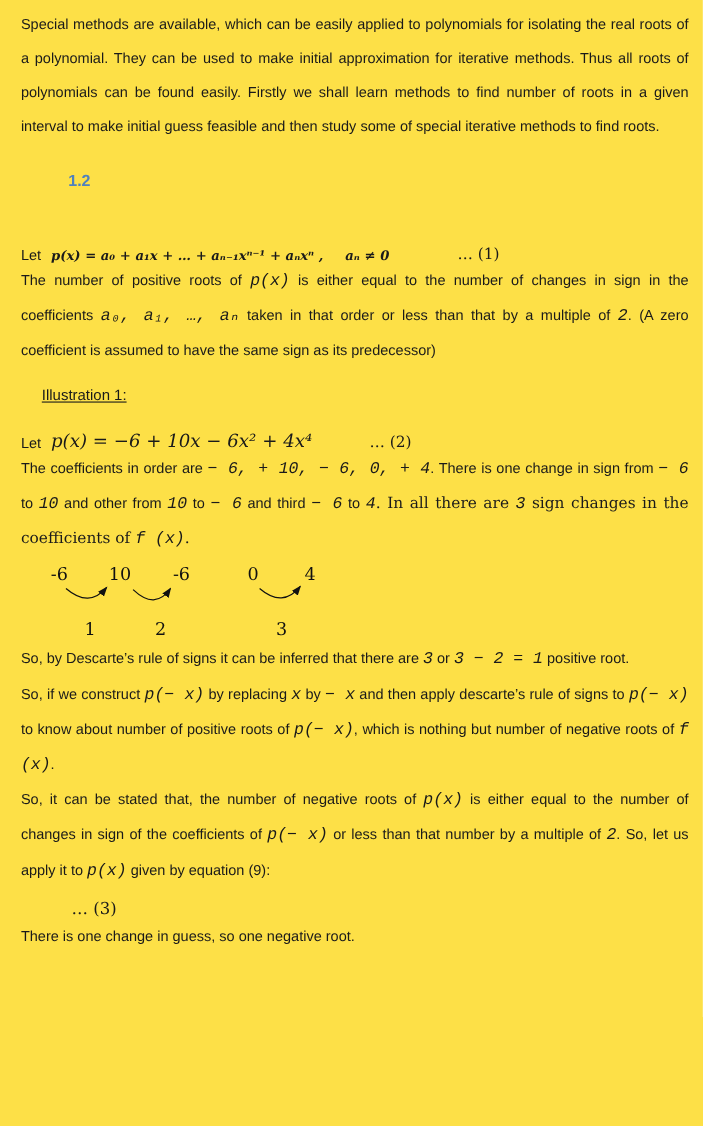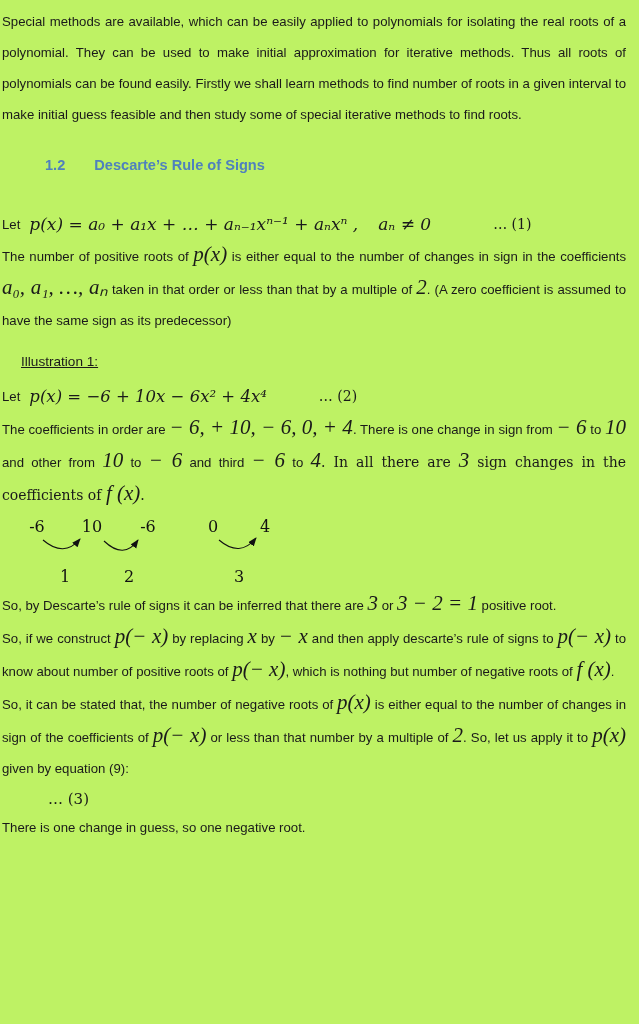--- a/index.html
+++ b/index.html
@@ -1,35 +1,35 @@
 <!DOCTYPE html>
 <html style="--hblue: #4F81BD;"><head>
 <meta charset="utf-8">
 <style>
   html,body{margin:0;padding:0;background:#fff;}
   .page{
     width:639px;height:1024px;box-sizing:border-box;
-    padding:6px 13px 0 2px;overflow:hidden;background:#bef264;
+    padding:6px 13px 0 19px;overflow:hidden;background:#fde047;
     font-family:"Liberation Sans",sans-serif;font-size:13.2px;color:#1a1a1a;
     position:relative;
   }
   p.body{margin:0;text-align:justify;line-height:31px;}
   .ls-lg{line-height:39px;margin-top:12px;}
   .lh32{line-height:32px;}
   .one{white-space:nowrap;line-height:33px;overflow:hidden;}
-  .math{font-family:Liberation Serif, serif;font-style:italic;font-size:21px;}
+  .math{font-family:Liberation Mono, monospace;font-style:italic;font-size:15px;}
   .serif{font-family:"DejaVu Serif","DejaVu Sans",serif;font-style:normal;font-size:14px;}
   .heading{margin-top:27px;display:flex;align-items:baseline;font-weight:bold;font-size:14.6px;margin-left:43px;}
   .hnum{color:var(--hblue);}
   .htitle{color:var(--hblue);margin-left:29px;}
-  .eq{display:flex;align-items:center;}
+  .eq{display:flex;align-items:flex-end;}
   .eq .lead{font-size:13.2px;margin-right:9px;}
   .eq .m{font-family:"DejaVu Serif","DejaVu Sans",serif;font-style:italic;}
   .eq1{margin-top:36px;height:30px;}
-  .eq1 .m{font-size:17px;}
+  .eq1 .m{font-size:12px;font-weight:bold;}
   .eq1 .tail{margin-left:20px;}
   .eq1 .enum{margin-left:62px;}
   .eq2{margin-top:11px;height:32px;}
   .eq2 .m{font-size:16.5px;}
   .eq2 .enum{margin-left:52px;}
   .eq3{margin-top:2px;height:26px;}
   .eq3 .m{font-size:13px;}
   .eq3 .enum{margin-left:46px;font-size:15px;}
   .enum{font-family:"DejaVu Serif",serif;font-style:normal;font-size:14px;color:#1a1a1a;}
   .illus{margin-top:18px;font-size:13.6px;text-decoration:underline;margin-left:19px;}
@@ -44,21 +44,20 @@
 </style>
 </head>
 <body>
 
 <div class="page">
 
   <p class="body">Special methods are available, which can be easily applied to polynomials for isolating the real roots of a polynomial. They can be used to make initial approximation for iterative methods. Thus all roots of polynomials can be found easily.  Firstly we shall learn methods to find number of roots in a given interval  to make initial guess feasible and then study some of special iterative methods to find roots.</p>
 
   <div class="heading">
     <span class="hnum">1.2</span>
-    <span class="htitle">Descarte’s Rule of Signs</span>
   </div>
 
   <div class="eq eq1">
     <span class="lead">Let</span>
     <span class="m">p(x) = a₀ + a₁x + … + aₙ₋₁xⁿ⁻¹ + aₙxⁿ ,</span>
     <span class="m tail">aₙ ≠ 0</span>
     <span class="enum">… (1)</span>
   </div>
 
   <p class="body ls-lg"><span>The number of positive roots of </span><span class="math">p(x)</span><span> is either equal to the number of changes in sign in the coefficients </span><span class="math">a₀, a₁, …, aₙ</span><span> taken in that order or less than that by a multiple of </span><span class="math">2</span><span>. (A zero coefficient is assumed to have the same sign as its predecessor)</span></p>

